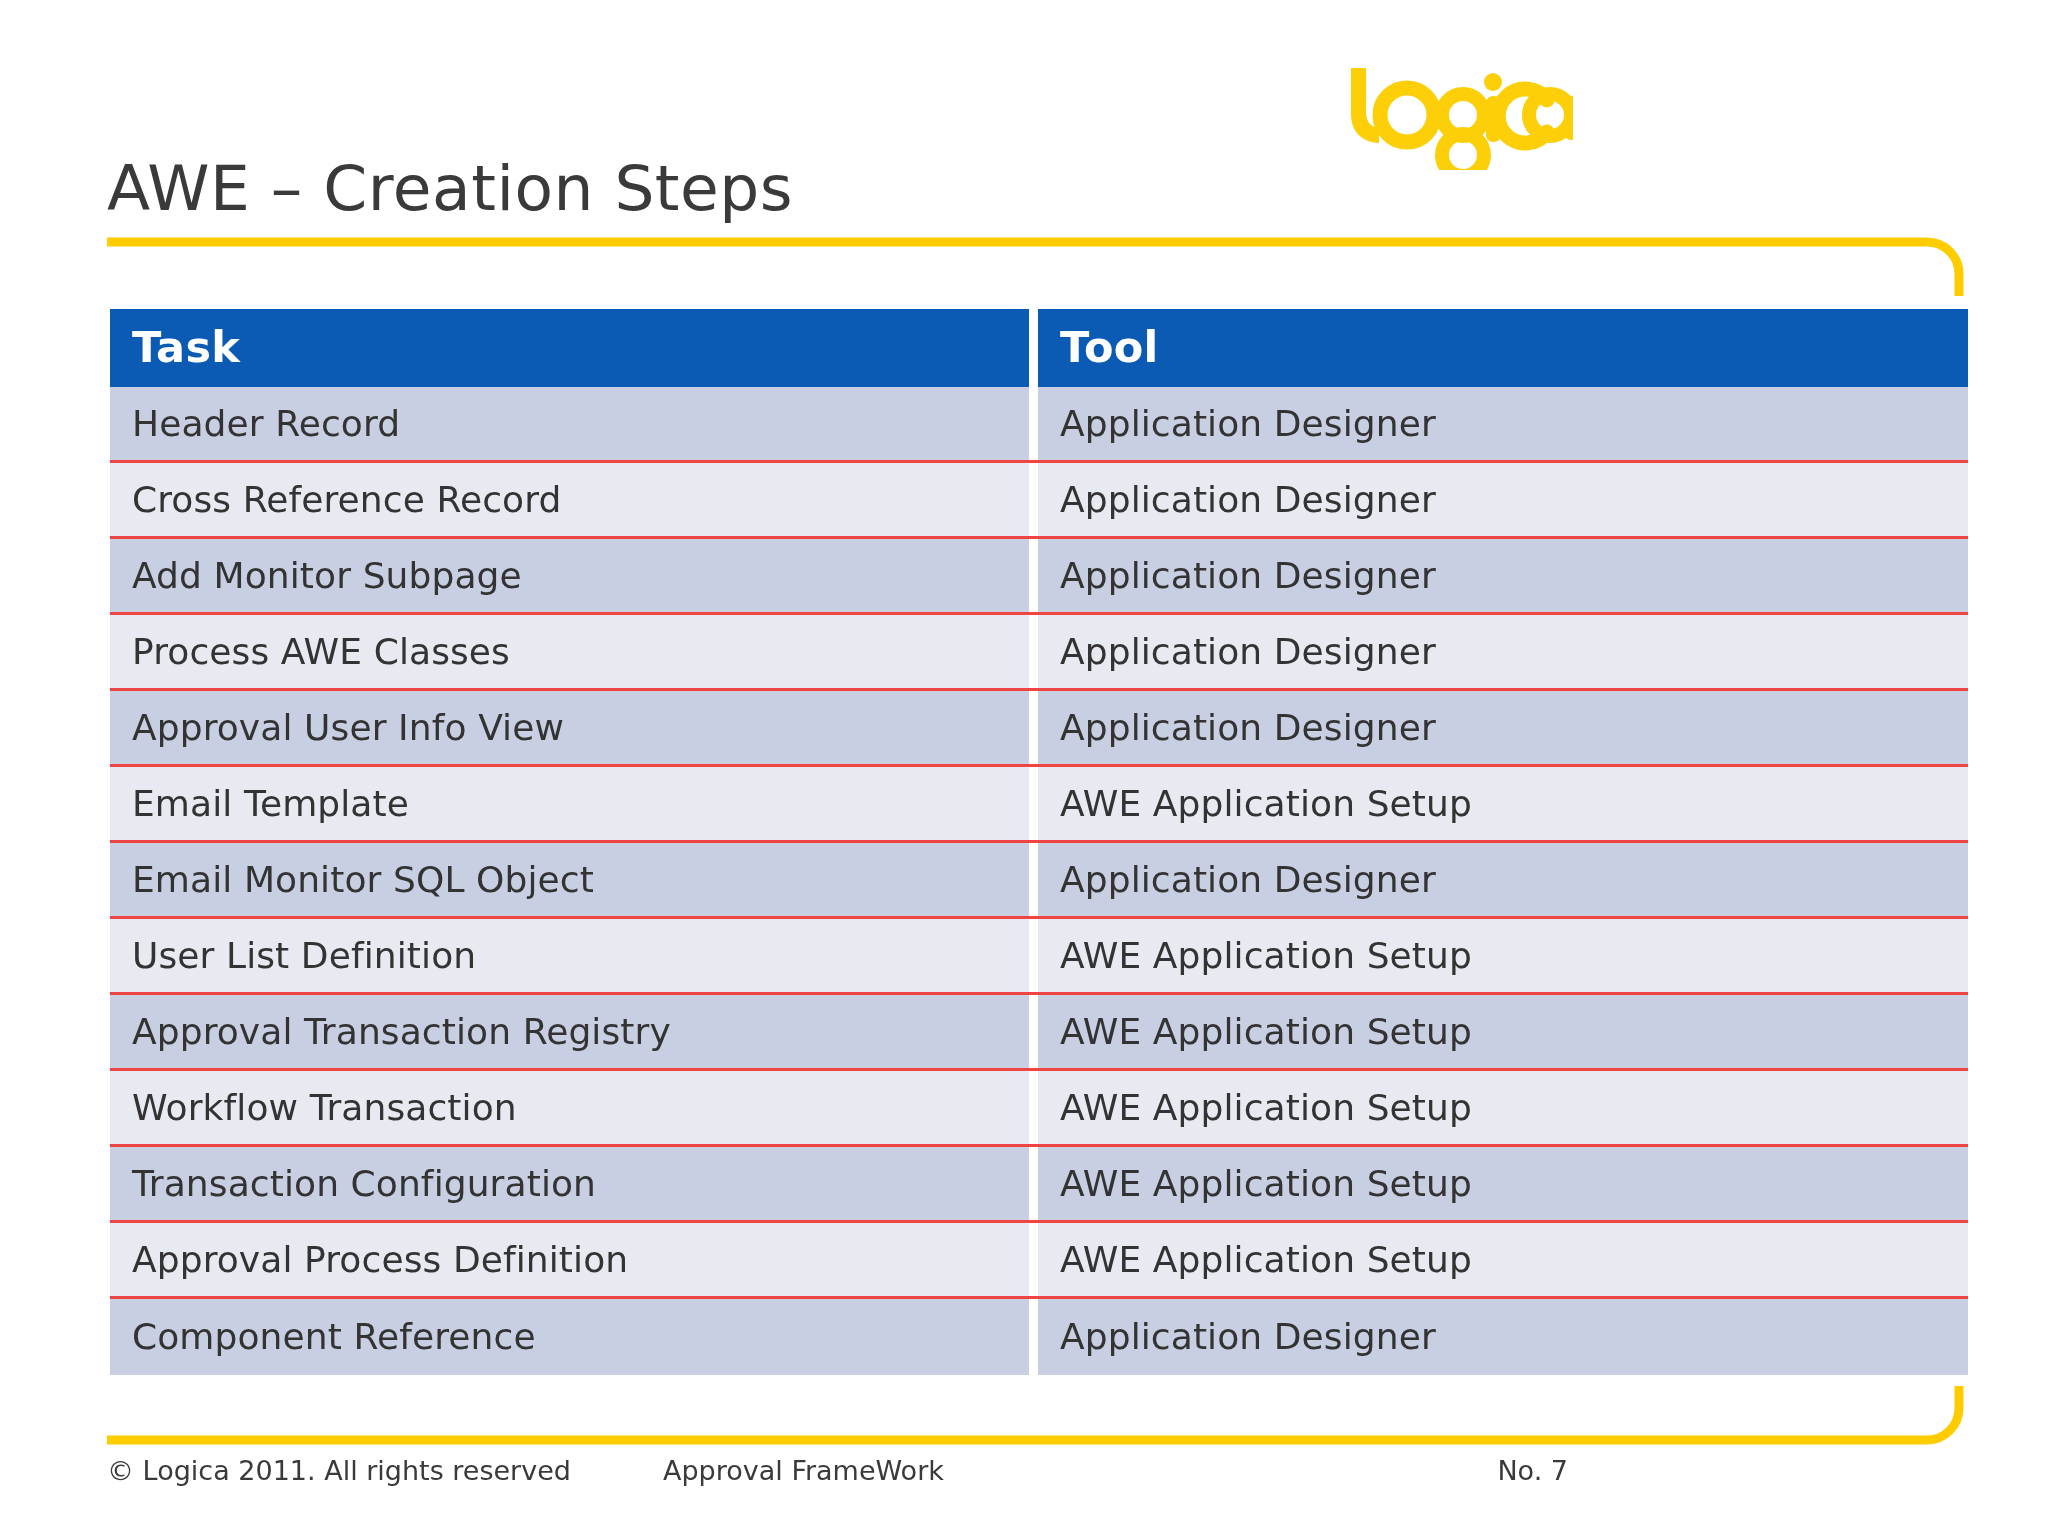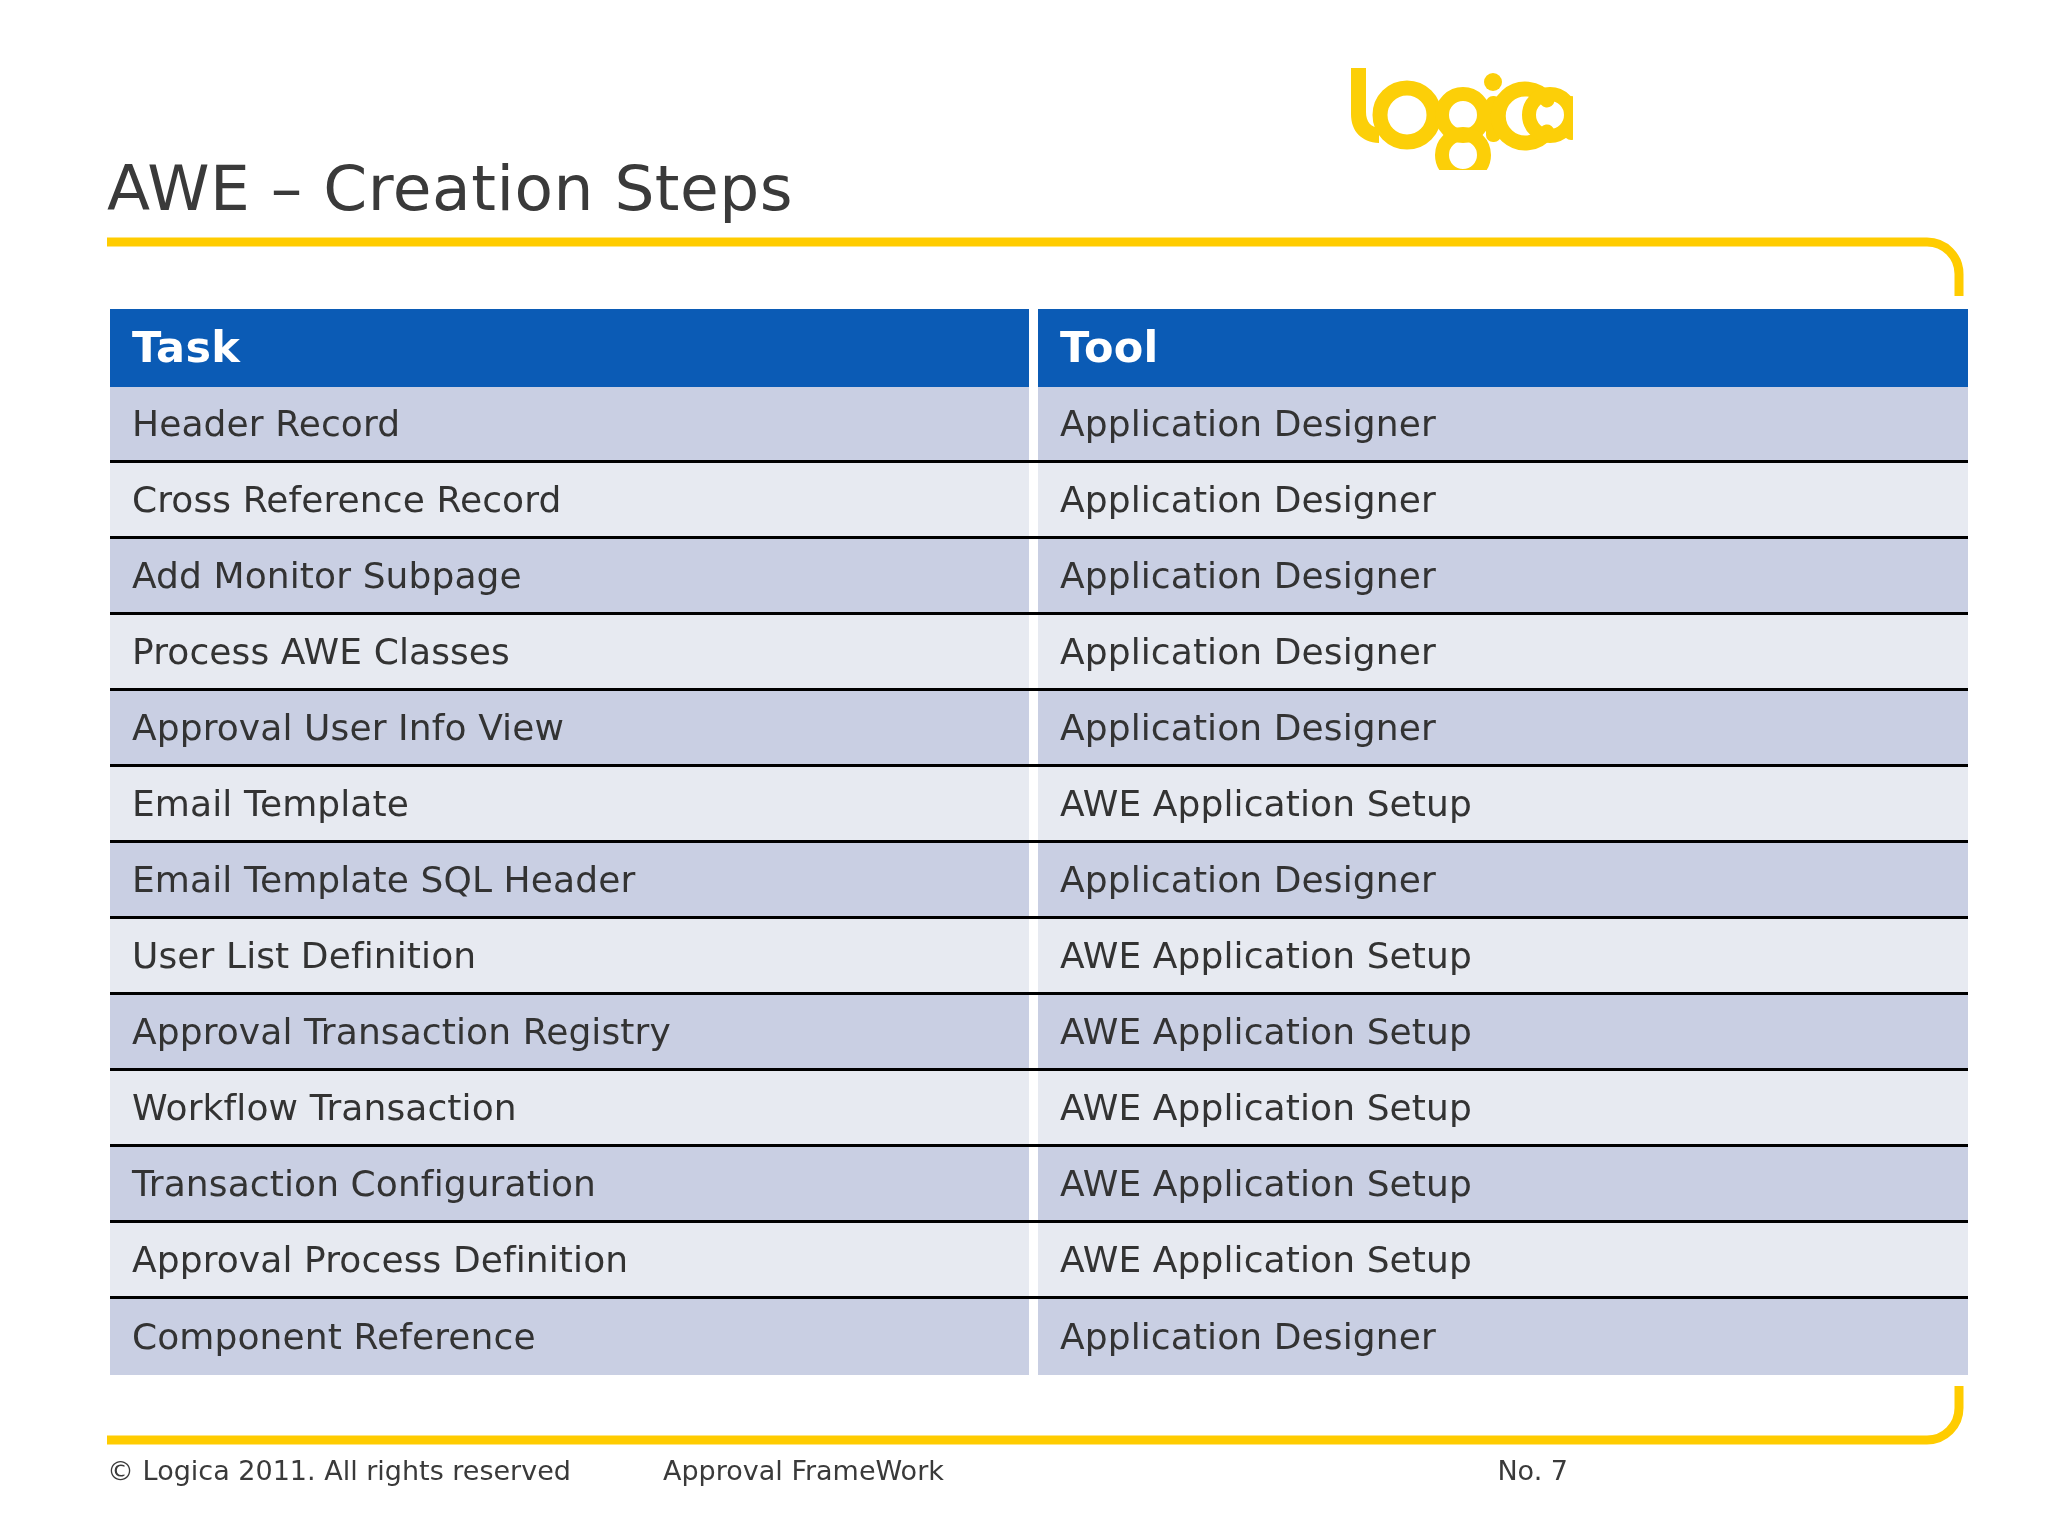--- a/index.html
+++ b/index.html
@@ -94,21 +94,21 @@
     vertical-align: middle;
     letter-spacing: 0.1px;
     line-height: 1.15;
   }
   .tbl tbody td.gapcell { background: #ffffff !important; padding: 0; }
 
   .tbl tbody tr.odd  td { background: #C9CFE3; }
   .tbl tbody tr.even td { background: #E7EAF1; }
 
   
-  .tbl tbody tr td { border-bottom: 3px solid #000000; }
+  .tbl tbody tr td { border-bottom: 3px solid #ef4444; }
   .tbl tbody tr:last-child td { border-bottom: none; }
 
   
   .footer {
     position: absolute;
     left: 0;
     right: 0;
     top: 1455px;
     height: 50px;
     font-size: 27px;
@@ -210,21 +210,21 @@
           <td>Approval User Info View</td>
           <td class="gapcell"></td>
           <td>Application Designer</td>
         </tr>
         <tr class="even">
           <td>Email Template</td>
           <td class="gapcell"></td>
           <td>AWE Application Setup</td>
         </tr>
         <tr class="odd">
-          <td>Email Template SQL Header</td>
+          <td>Email Monitor SQL Object</td>
           <td class="gapcell"></td>
           <td>Application Designer</td>
         </tr>
         <tr class="even">
           <td>User List Definition</td>
           <td class="gapcell"></td>
           <td>AWE Application Setup</td>
         </tr>
         <tr class="odd">
           <td>Approval Transaction Registry</td>

